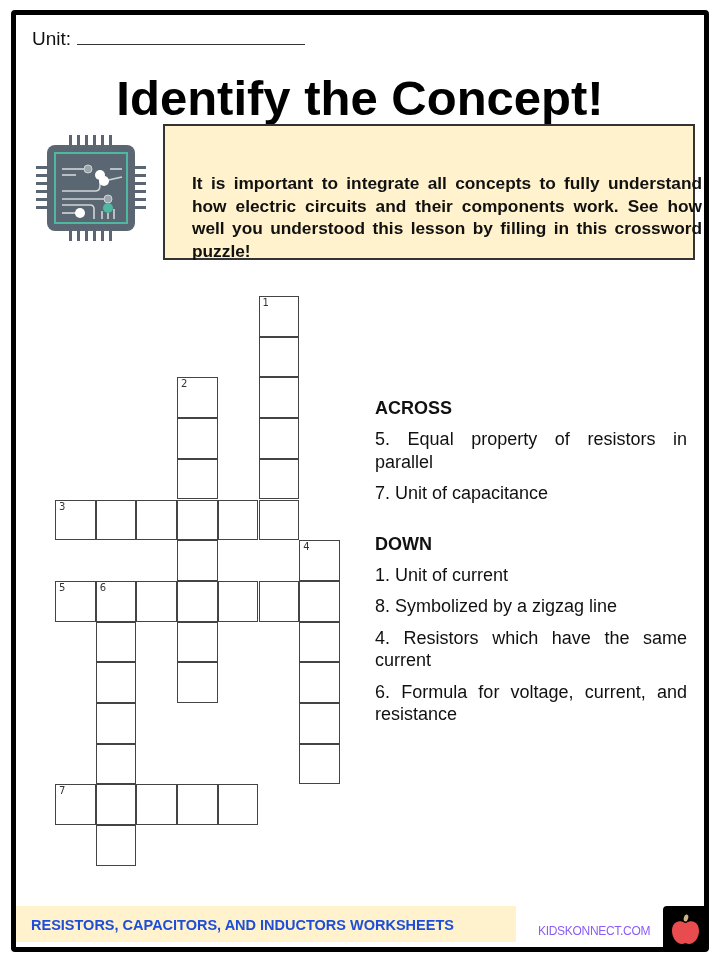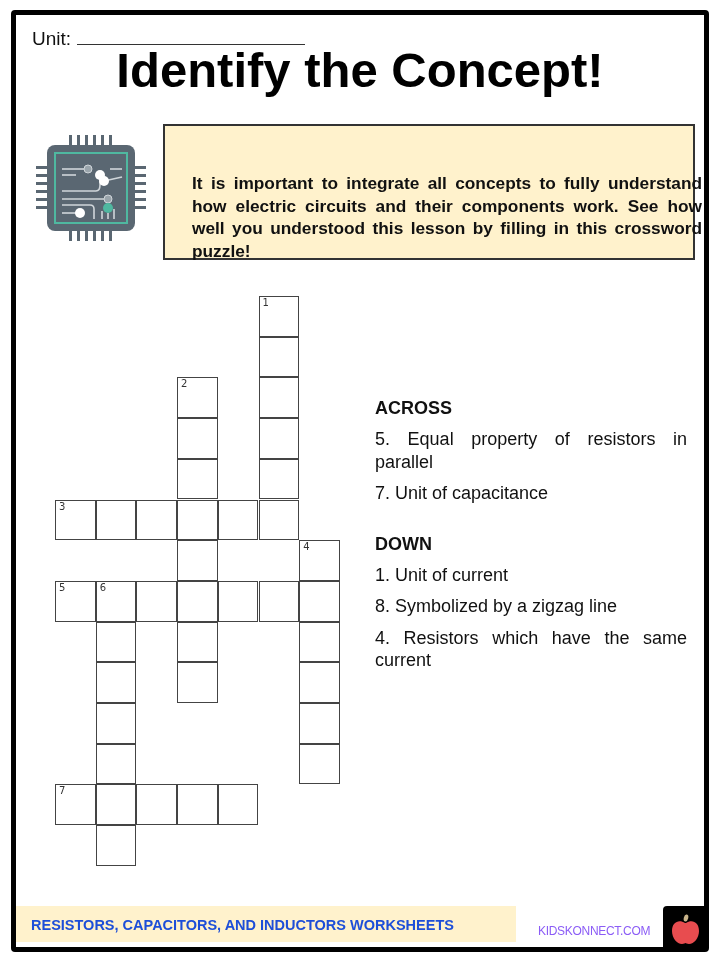--- a/index.html
+++ b/index.html
@@ -1,20 +1,20 @@
 <!DOCTYPE html>
 <html><head>
 <meta charset="utf-8">
 <style>
   html, body { margin:0; padding:0; background:#ffffff; }
   body { width:720px; height:960px; position:relative; overflow:hidden; font-family:"Liberation Sans", sans-serif; color:#111; }
   .frame { position:absolute; left:11px; top:10px; width:688px; height:932px; border:5px solid #000; border-radius:4px; background:#fff; }
   .name-row { position:absolute; left:32px; top:28px; font-size:19px; color:#111; }
   .name-line { display:inline-block; width:228px; border-bottom:1.5px solid #333; margin-left:6px; height:14px; vertical-align:baseline; }
-  .title { position:absolute; left:0; top:42px; width:720px; text-align:center; font-size:49px; font-weight:bold; color:#000; letter-spacing:0px; }
+  .title { position:absolute; left:0; top:70px; width:720px; text-align:center; font-size:49px; font-weight:bold; color:#000; letter-spacing:0px; }
   .chip { position:absolute; left:36px; top:133px; width:110px; height:110px; }
   .intro { position:absolute; left:163px; top:124px; width:532px; height:136px; background:#fff2cc; border:2px solid #333; box-sizing:border-box; }
   .intro p { margin:16px; position:absolute; left:11px; top:30px; width:510px; font-size:17.3px; font-weight:bold; line-height:22.5px; text-align:justify; color:#111; }
   .grid { position:absolute; left:0; top:0; width:720px; height:960px; pointer-events:none; }
   .cell { position:absolute; width:40.7px; height:40.7px; box-sizing:border-box; border:1.5px solid #444; background:#fff; pointer-events:auto; }
   .cell .num { position:absolute; left:3px; top:0px; font-family:"DejaVu Sans", sans-serif; font-size:10px; color:#333; }
   .clues { position:absolute; left:375px; top:398px; width:312px; font-size:18px; color:#111; }
   .clue-head { font-weight:bold; margin:0 0 9px 0; }
   .clue { margin:0 0 9px 0; line-height:22.5px; text-align:justify; }
   .down-block { margin-top:29px; }
@@ -154,20 +154,21 @@
   <div>
     <div class="clue-head">ACROSS</div>
     <div class="clue">5. Equal property of resistors in parallel</div>
     <div class="clue">7. Unit of capacitance</div>
   </div>
   <div class="down-block">
     <div class="clue-head">DOWN</div>
     <div class="clue">1. Unit of current</div>
     <div class="clue">8. Symbolized by a zigzag line</div>
     <div class="clue">4. Resistors which have the same current</div>
+    <div class="clue">6. Formula for voltage, current, and resistance</div>
   </div>
 </div>
 
 <div class="footer-band"></div>
 <div class="footer-title">RESISTORS, CAPACITORS, AND INDUCTORS WORKSHEETS</div>
 <div class="footer-site">KIDSKONNECT.COM</div>
 <div class="apple-box">
   <svg width="45" height="44" viewBox="0 0 45 44">
     <ellipse cx="23" cy="12" rx="2.2" ry="3.5" fill="#c9b48a" transform="rotate(15 23 12)"></ellipse>
     <path d="M22 17 C16 13 9 16 9 25 C9 32 14 38 19 38 C21 38 22 37 22.5 37 C23 37 24 38 26 38 C31 38 36 32 36 25 C36 16 29 13 23 17 Z" fill="#e84c4f"></path>

